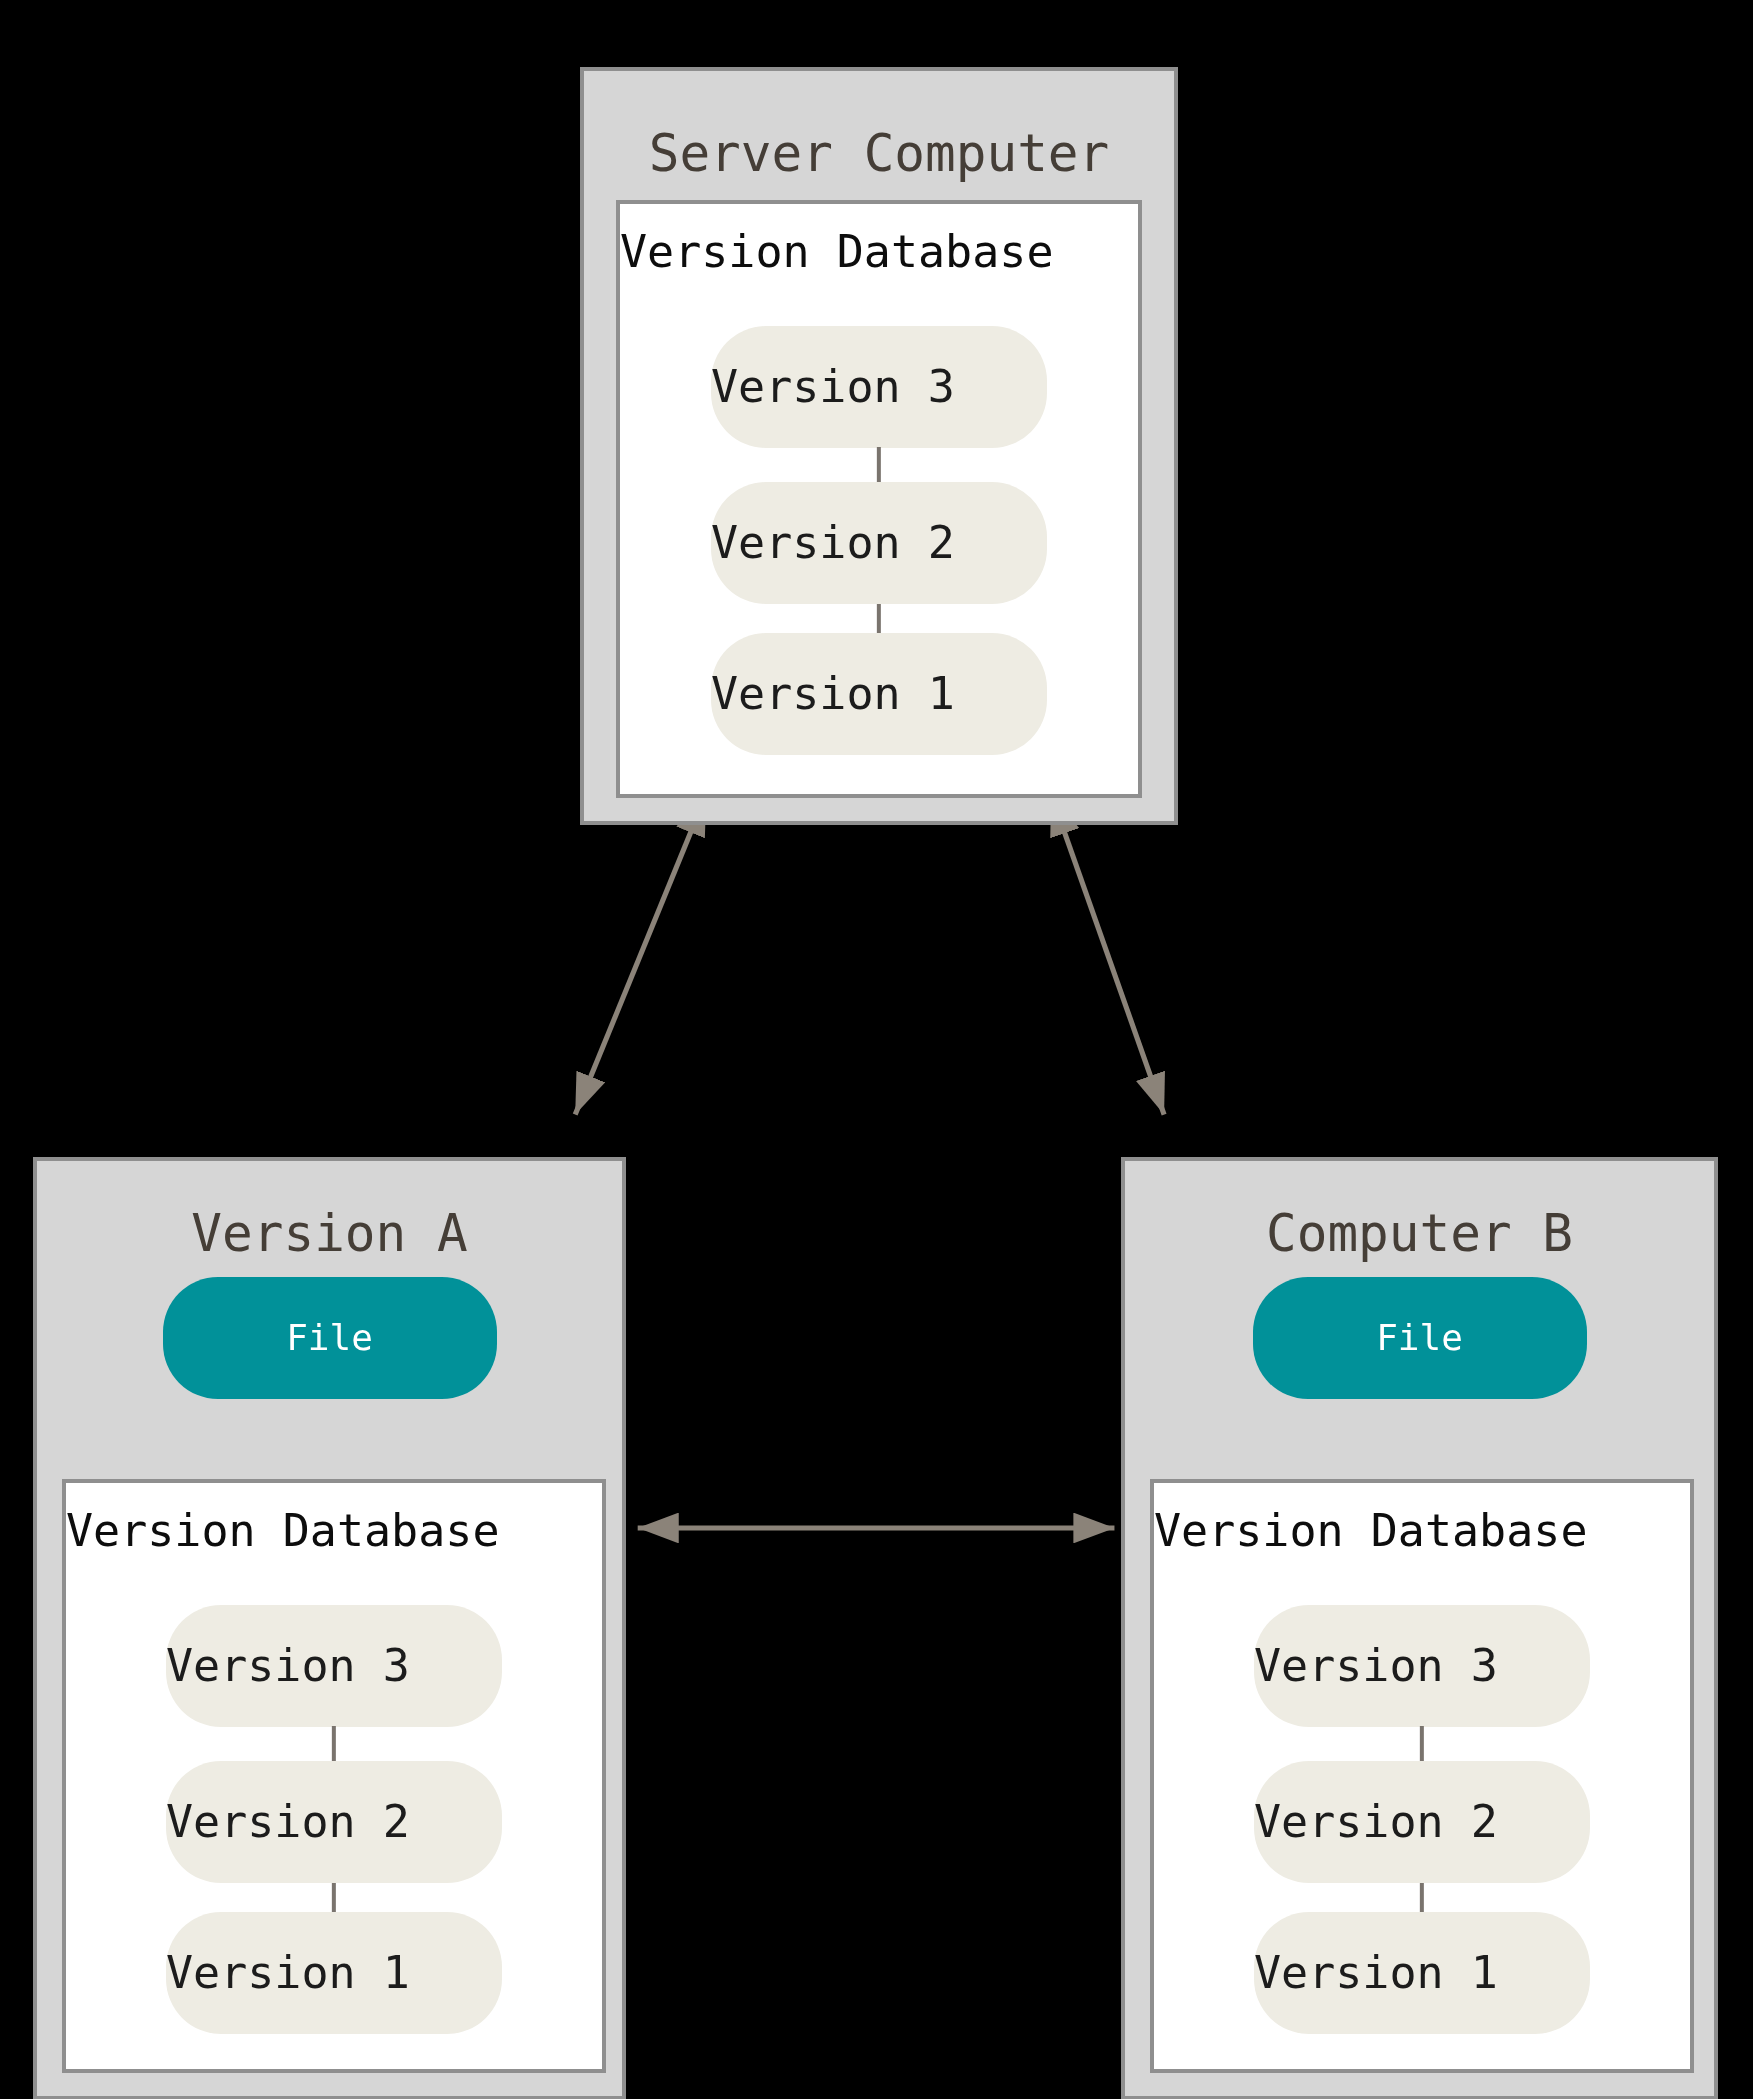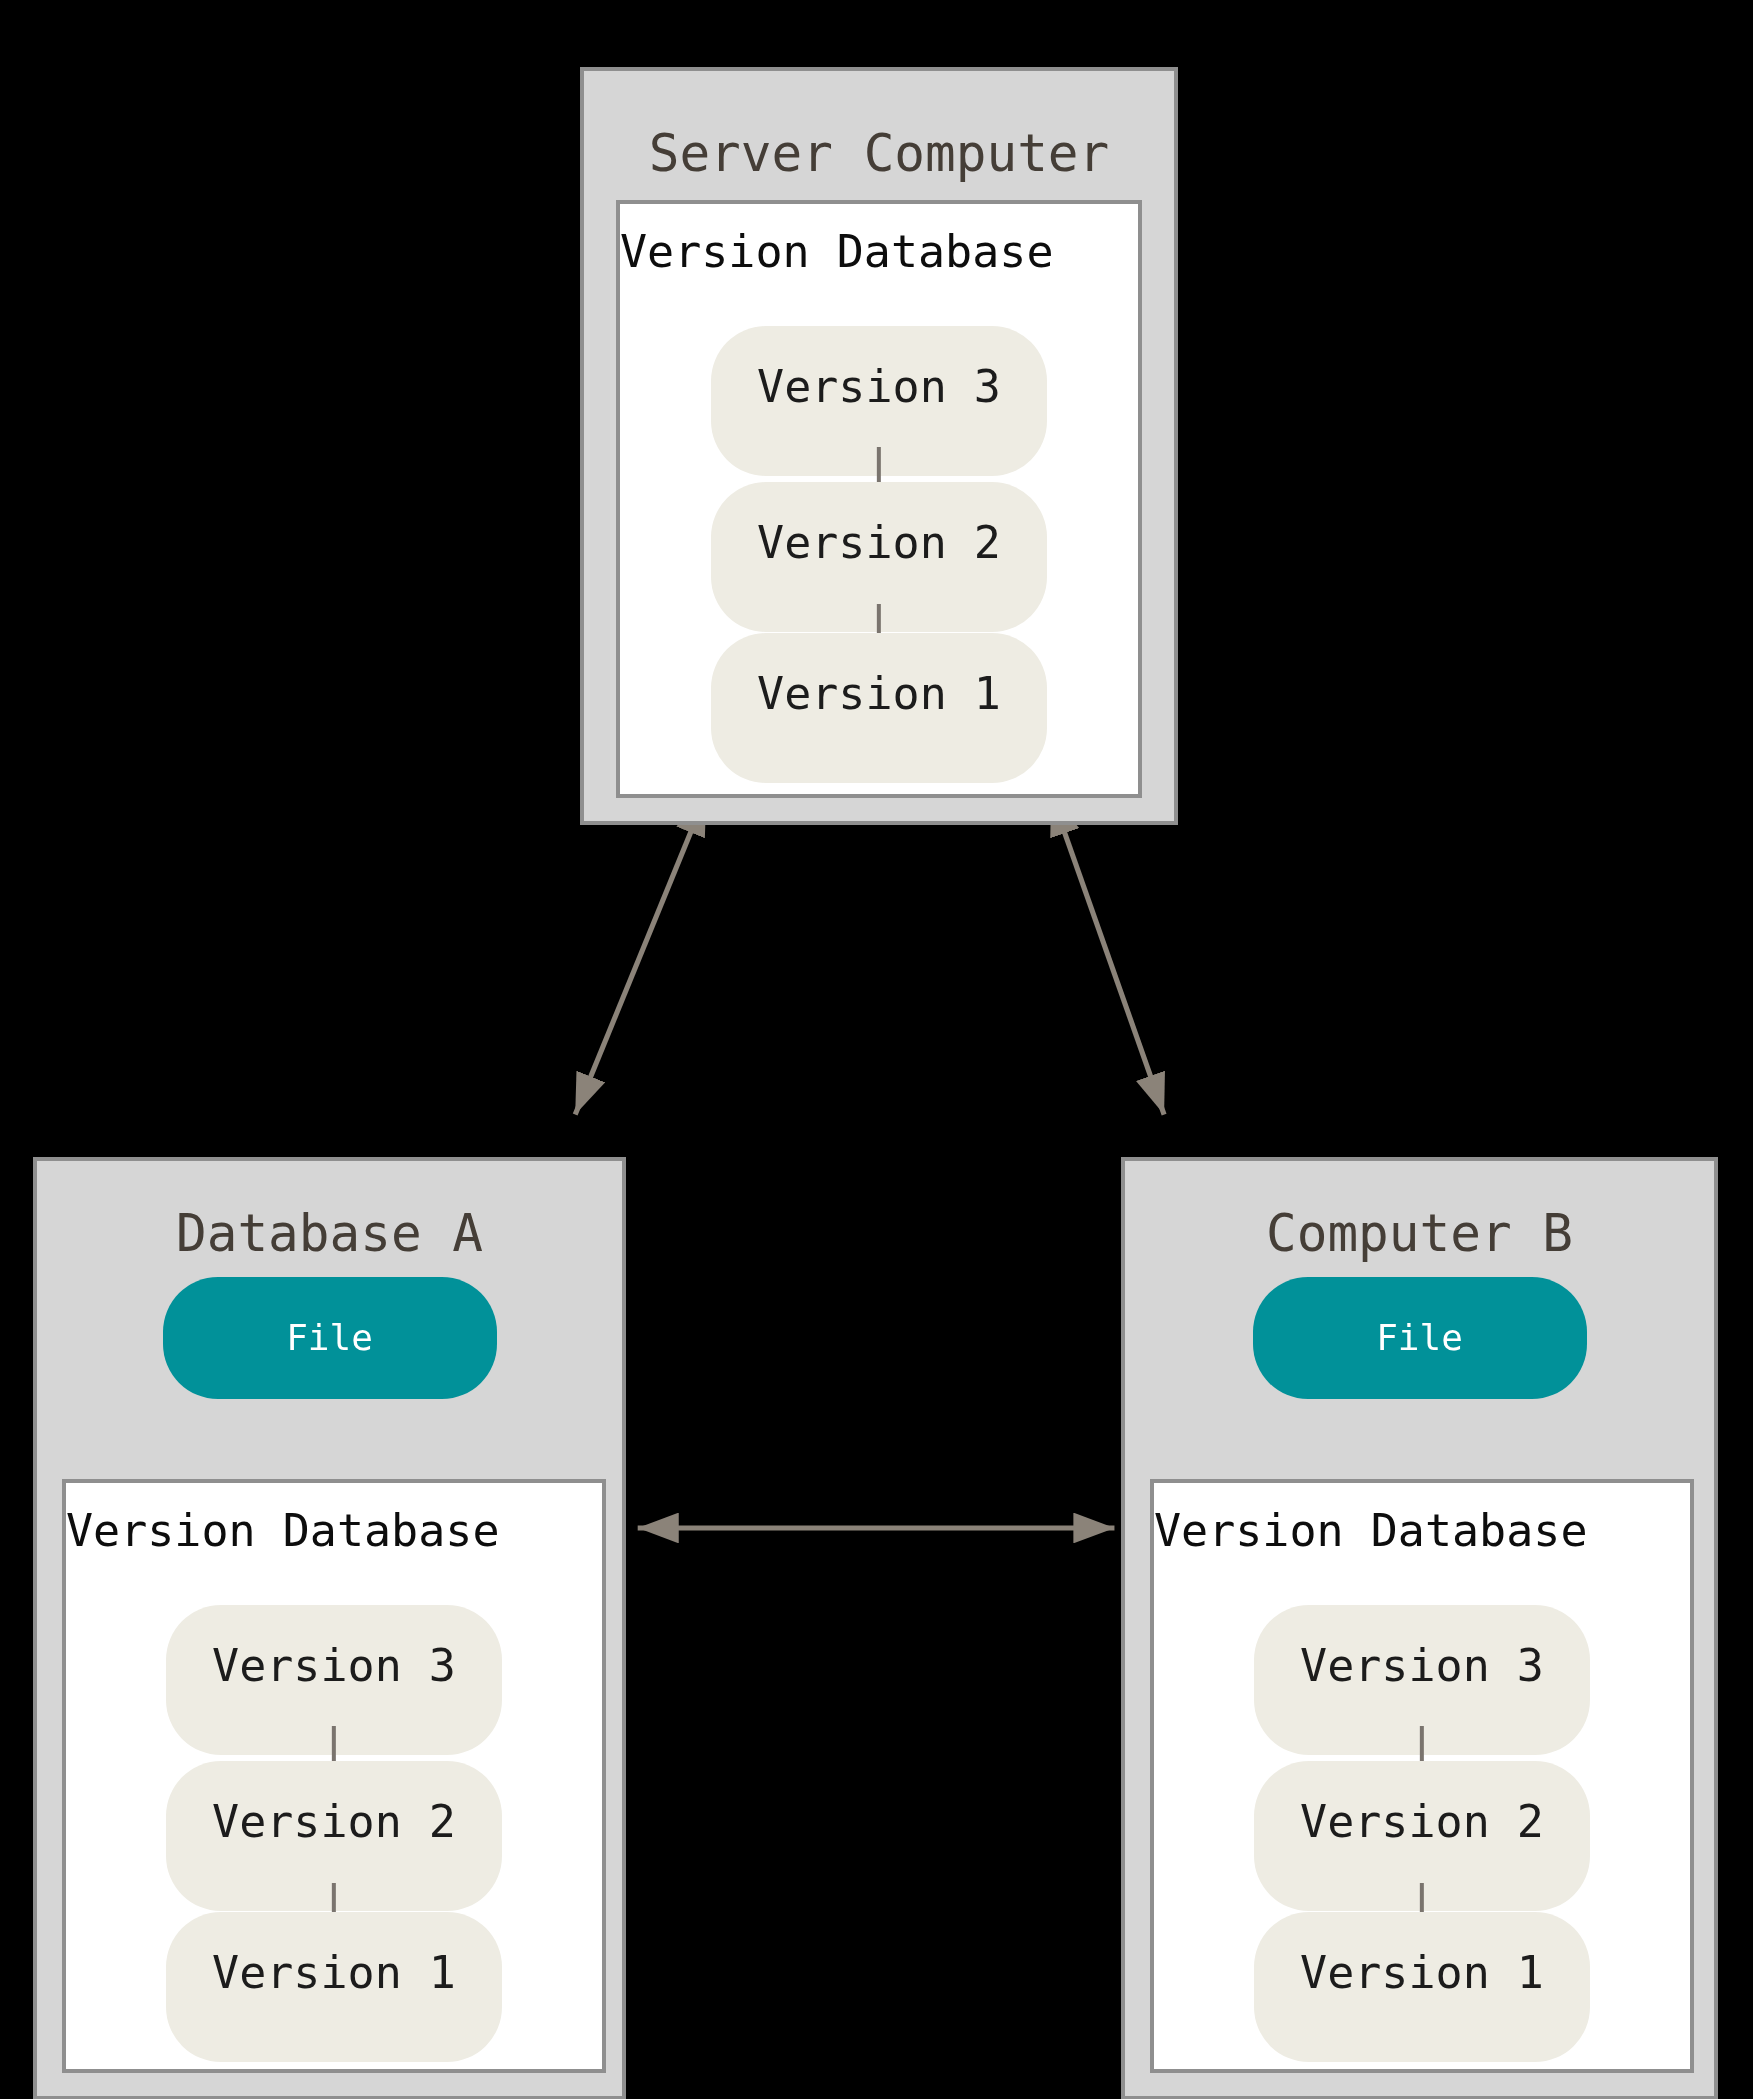--- a/index.html
+++ b/index.html
@@ -46,26 +46,26 @@
     border:4.3px solid var(--db-border);
   }
   .db-title{
     position:absolute;left:0;right:0;top:19.7px;
     font-size:45px;line-height:55px;
     color:var(--db-title-text);
     white-space:nowrap;
   }
   .pill{
     position:absolute;left:50%;transform:translateX(-50%);
-    width:336px;height:150px;
+    width:336px;height:122px;
     border-radius:55px;
     background:var(--pill-fill);
     color:var(--pill-text);
     font-size:45px;line-height:122px;
-    text-align:center;white-space:nowrap;
+    white-space:nowrap;
   }
   .pill.p1{top:122px;}
   .pill.p2{top:278px;}
   .pill.p3{top:429px;}
   .vconn{
     position:absolute;left:50%;transform:translateX(-50%);
     width:4.3px;height:35px;
     background:var(--connector);
   }
   .vconn.c1{top:243px;}
@@ -119,21 +119,21 @@
       <div class="db-title">Version Database</div>
       <div class="pill p1">Version 3</div>
       <div class="vconn c1"></div>
       <div class="pill p2">Version 2</div>
       <div class="vconn c2"></div>
       <div class="pill p3">Version 1</div>
     </div>
   </section>
 
   <section class="machine computer-a">
-    <div class="machine-title">Database A</div>
+    <div class="machine-title">Version A</div>
     <div class="file-pill">File</div>
     <div class="db">
       <div class="db-title">Version Database</div>
       <div class="pill p1">Version 3</div>
       <div class="vconn c1"></div>
       <div class="pill p2">Version 2</div>
       <div class="vconn c2"></div>
       <div class="pill p3">Version 1</div>
     </div>
   </section>

